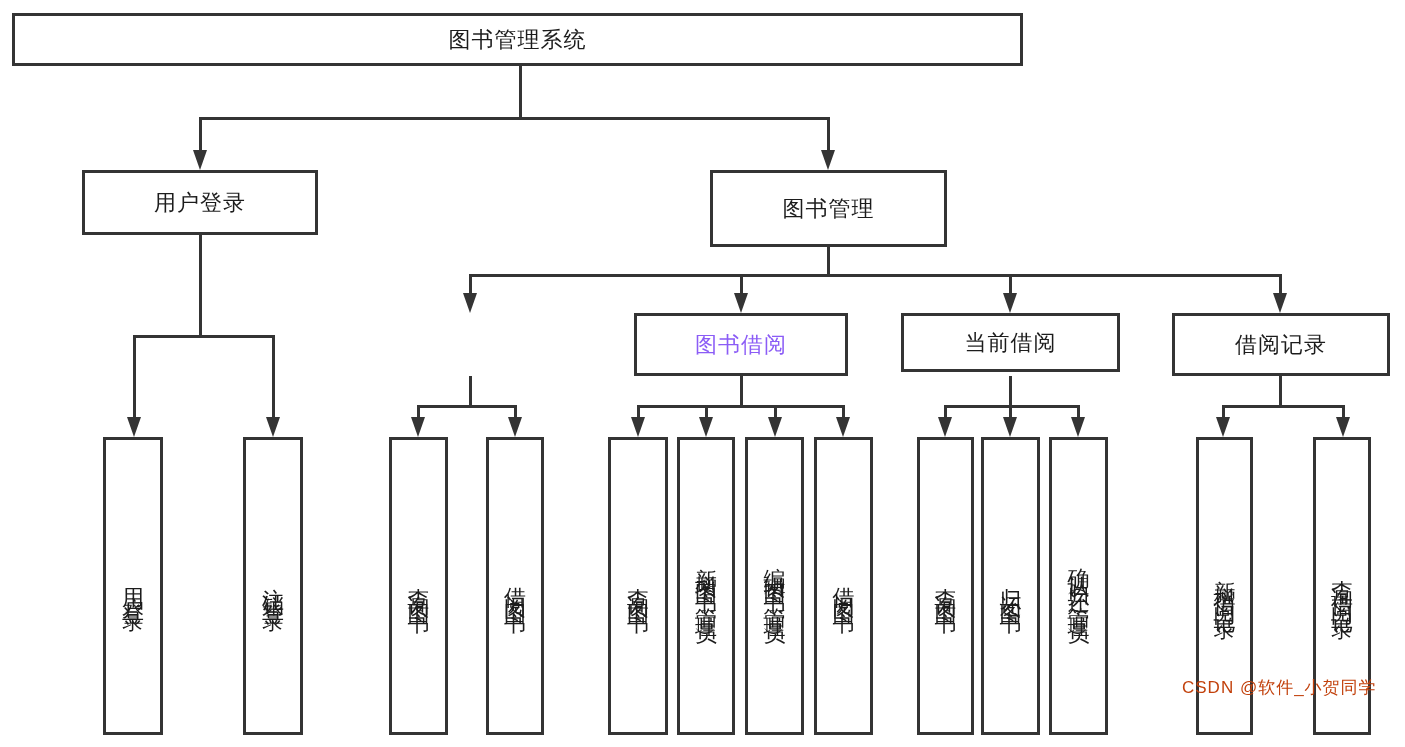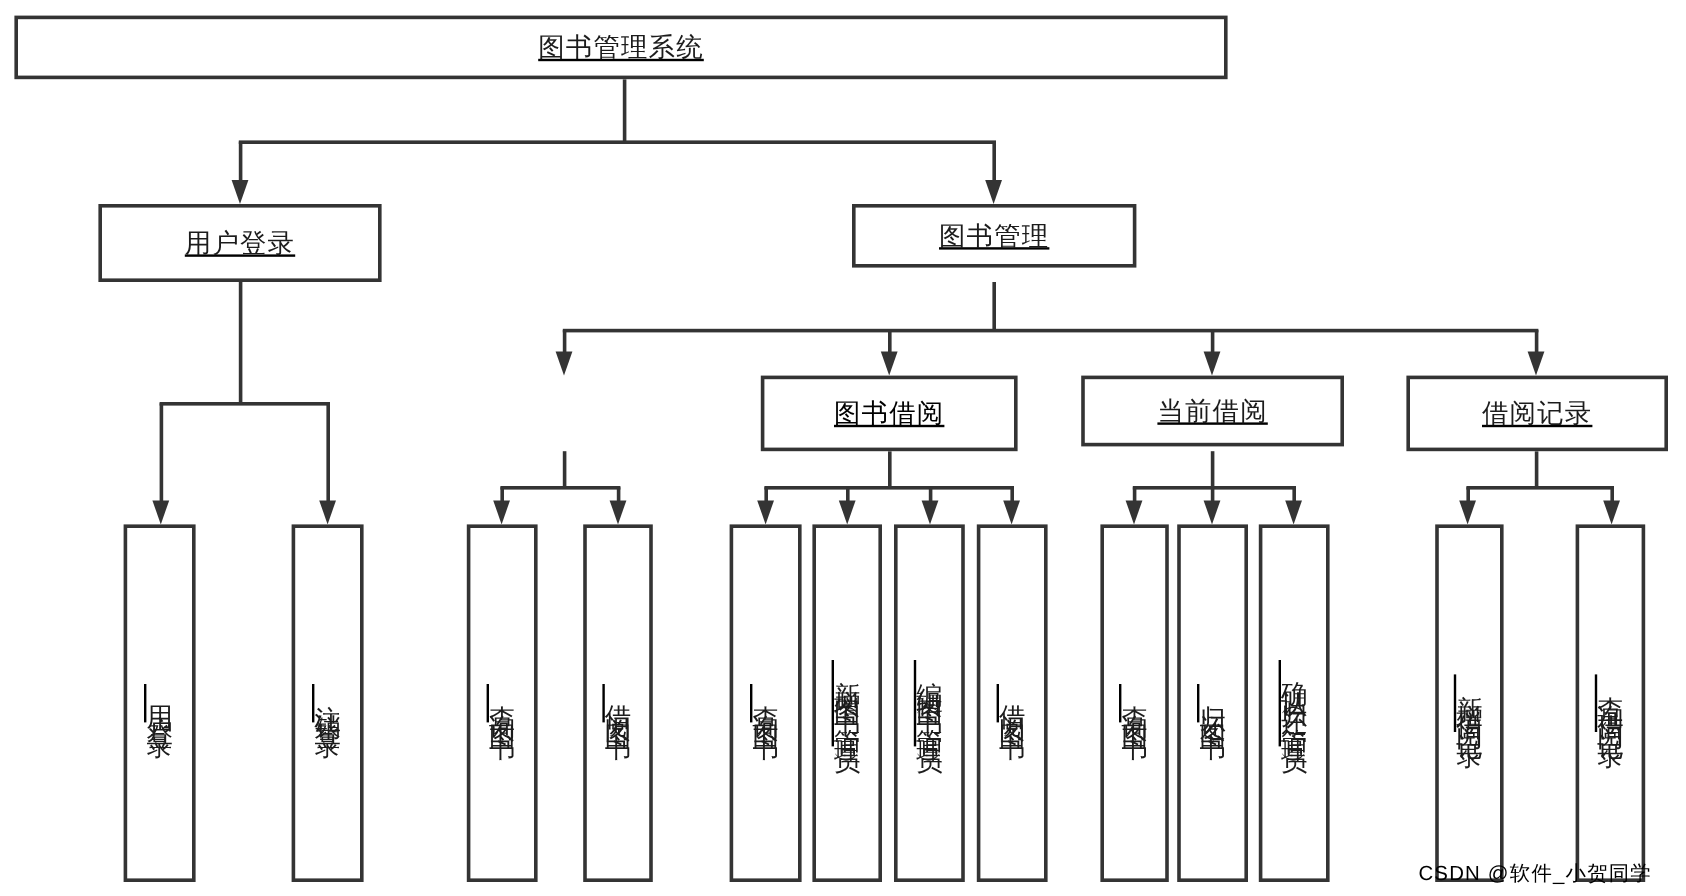--- a/index.html
+++ b/index.html
@@ -12,21 +12,20 @@
   }
   .node{
     position:absolute;
     box-sizing:border-box;
     border:3px solid #343434;
     background:#ffffff;
     display:flex;
     align-items:center;
     justify-content:center;
     z-index:2;
-    text-decoration:underline;
   }
   .node-label{
     color:#1c1c1c;
     font-size:22px;
     letter-spacing:1px;
     white-space:nowrap;
   }
   .node.v .node-label{
     writing-mode:vertical-rl;
     text-orientation:mixed;
@@ -42,23 +41,23 @@
   .arrowhead{
     position:absolute;
     width:0;height:0;
     border-left:7px solid transparent;
     border-right:7px solid transparent;
     border-top:20px solid #343434;
     z-index:1;
   }
   .watermark{
     position:absolute;
-    left:1182px;top:716px;
+    left:1182px;top:676px;
     font-size:17px;
-    color:#000000;
+    color:#c2410c;
     letter-spacing:1px;
     z-index:10;
     white-space:nowrap;
   }
 </style>
 </head>
 <body>
 
 <div id="canvas">
   <span class="watermark">CSDN @软件_小贺同学</span>
@@ -113,25 +112,25 @@
     <div class="arrowhead" style="left: 1003px; top: 417px; border-top-color: rgb(52, 52, 52);"></div>
     <div class="arrowhead" style="left: 1071px; top: 417px; border-top-color: rgb(52, 52, 52);"></div>
     <div class="arrowhead" style="left: 1216px; top: 417px; border-top-color: rgb(52, 52, 52);"></div>
     <div class="arrowhead" style="left: 1336px; top: 417px; border-top-color: rgb(52, 52, 52);"></div>
     <div class="node h" style="left: 12px; top: 13px; width: 1011px; height: 53px; border-color: rgb(52, 52, 52);">
       <span class="node-label" style="color: rgb(28, 28, 28);">图书管理系统</span>
     </div>
     <div class="node h" style="left: 82px; top: 170px; width: 236px; height: 65px; border-color: rgb(52, 52, 52);">
       <span class="node-label" style="color: rgb(28, 28, 28);">用户登录</span>
     </div>
-    <div class="node h" style="left: 710px; top: 170px; width: 237px; height: 53px; border-color: rgb(52, 52, 52);">
+    <div class="node h" style="left: 710px; top: 170px; width: 237px; height: 77px; border-color: rgb(52, 52, 52);">
       <span class="node-label" style="color: rgb(28, 28, 28);">图书管理</span>
     </div>
     <div class="node h" style="left: 634px; top: 313px; width: 214px; height: 63px; border-color: rgb(52, 52, 52);">
-      <span class="node-label" style="color: #000000;">图书借阅</span>
+      <span class="node-label" style="color: #8b5cf6;">图书借阅</span>
     </div>
     <div class="node h" style="left: 901px; top: 313px; width: 219px; height: 59px; border-color: rgb(52, 52, 52);">
       <span class="node-label" style="color: rgb(28, 28, 28);">当前借阅</span>
     </div>
     <div class="node h" style="left: 1172px; top: 313px; width: 218px; height: 63px; border-color: rgb(52, 52, 52);">
       <span class="node-label" style="color: rgb(28, 28, 28);">借阅记录</span>
     </div>
     <div class="node v" style="left: 103px; top: 437px; width: 60px; height: 298px; border-color: rgb(52, 52, 52);">
       <span class="node-label" style="color: rgb(28, 28, 28);">用户登录</span>
     </div>

